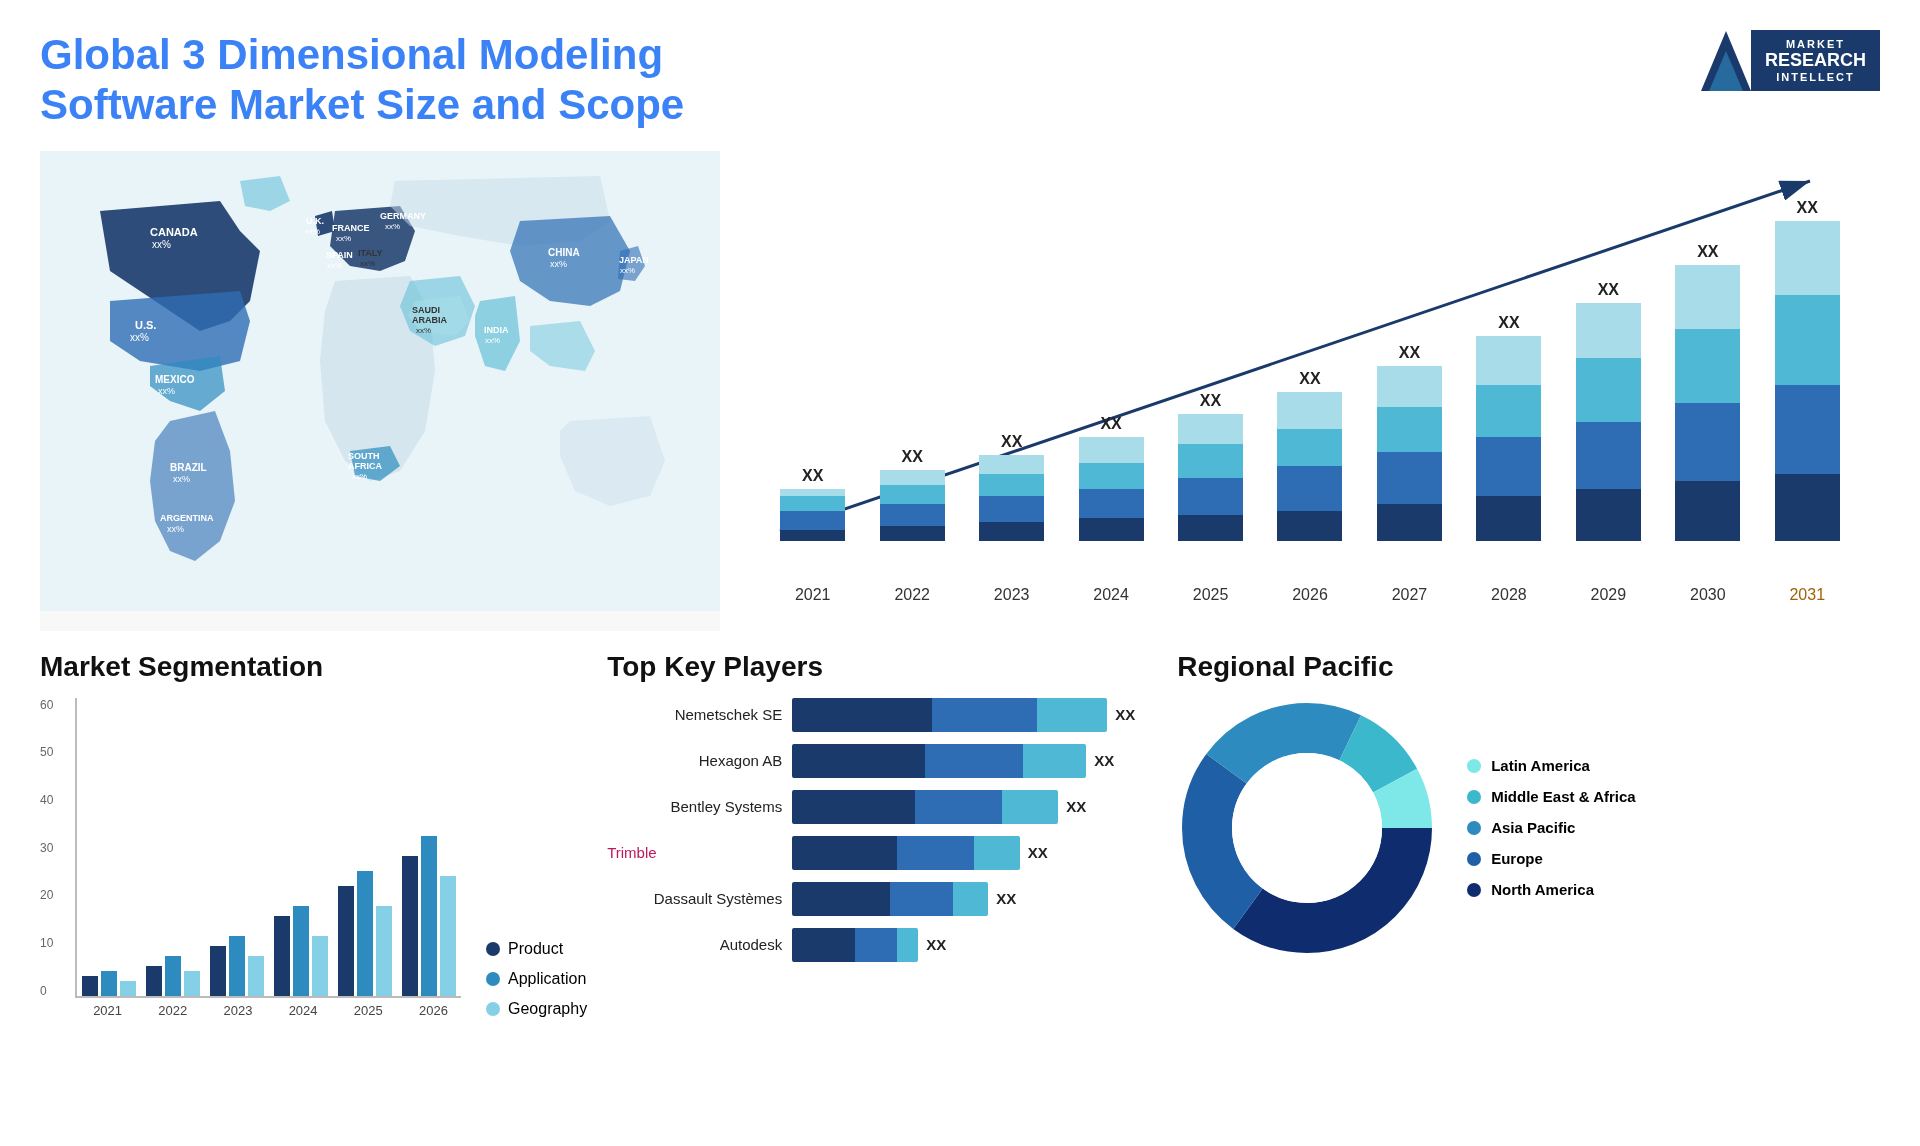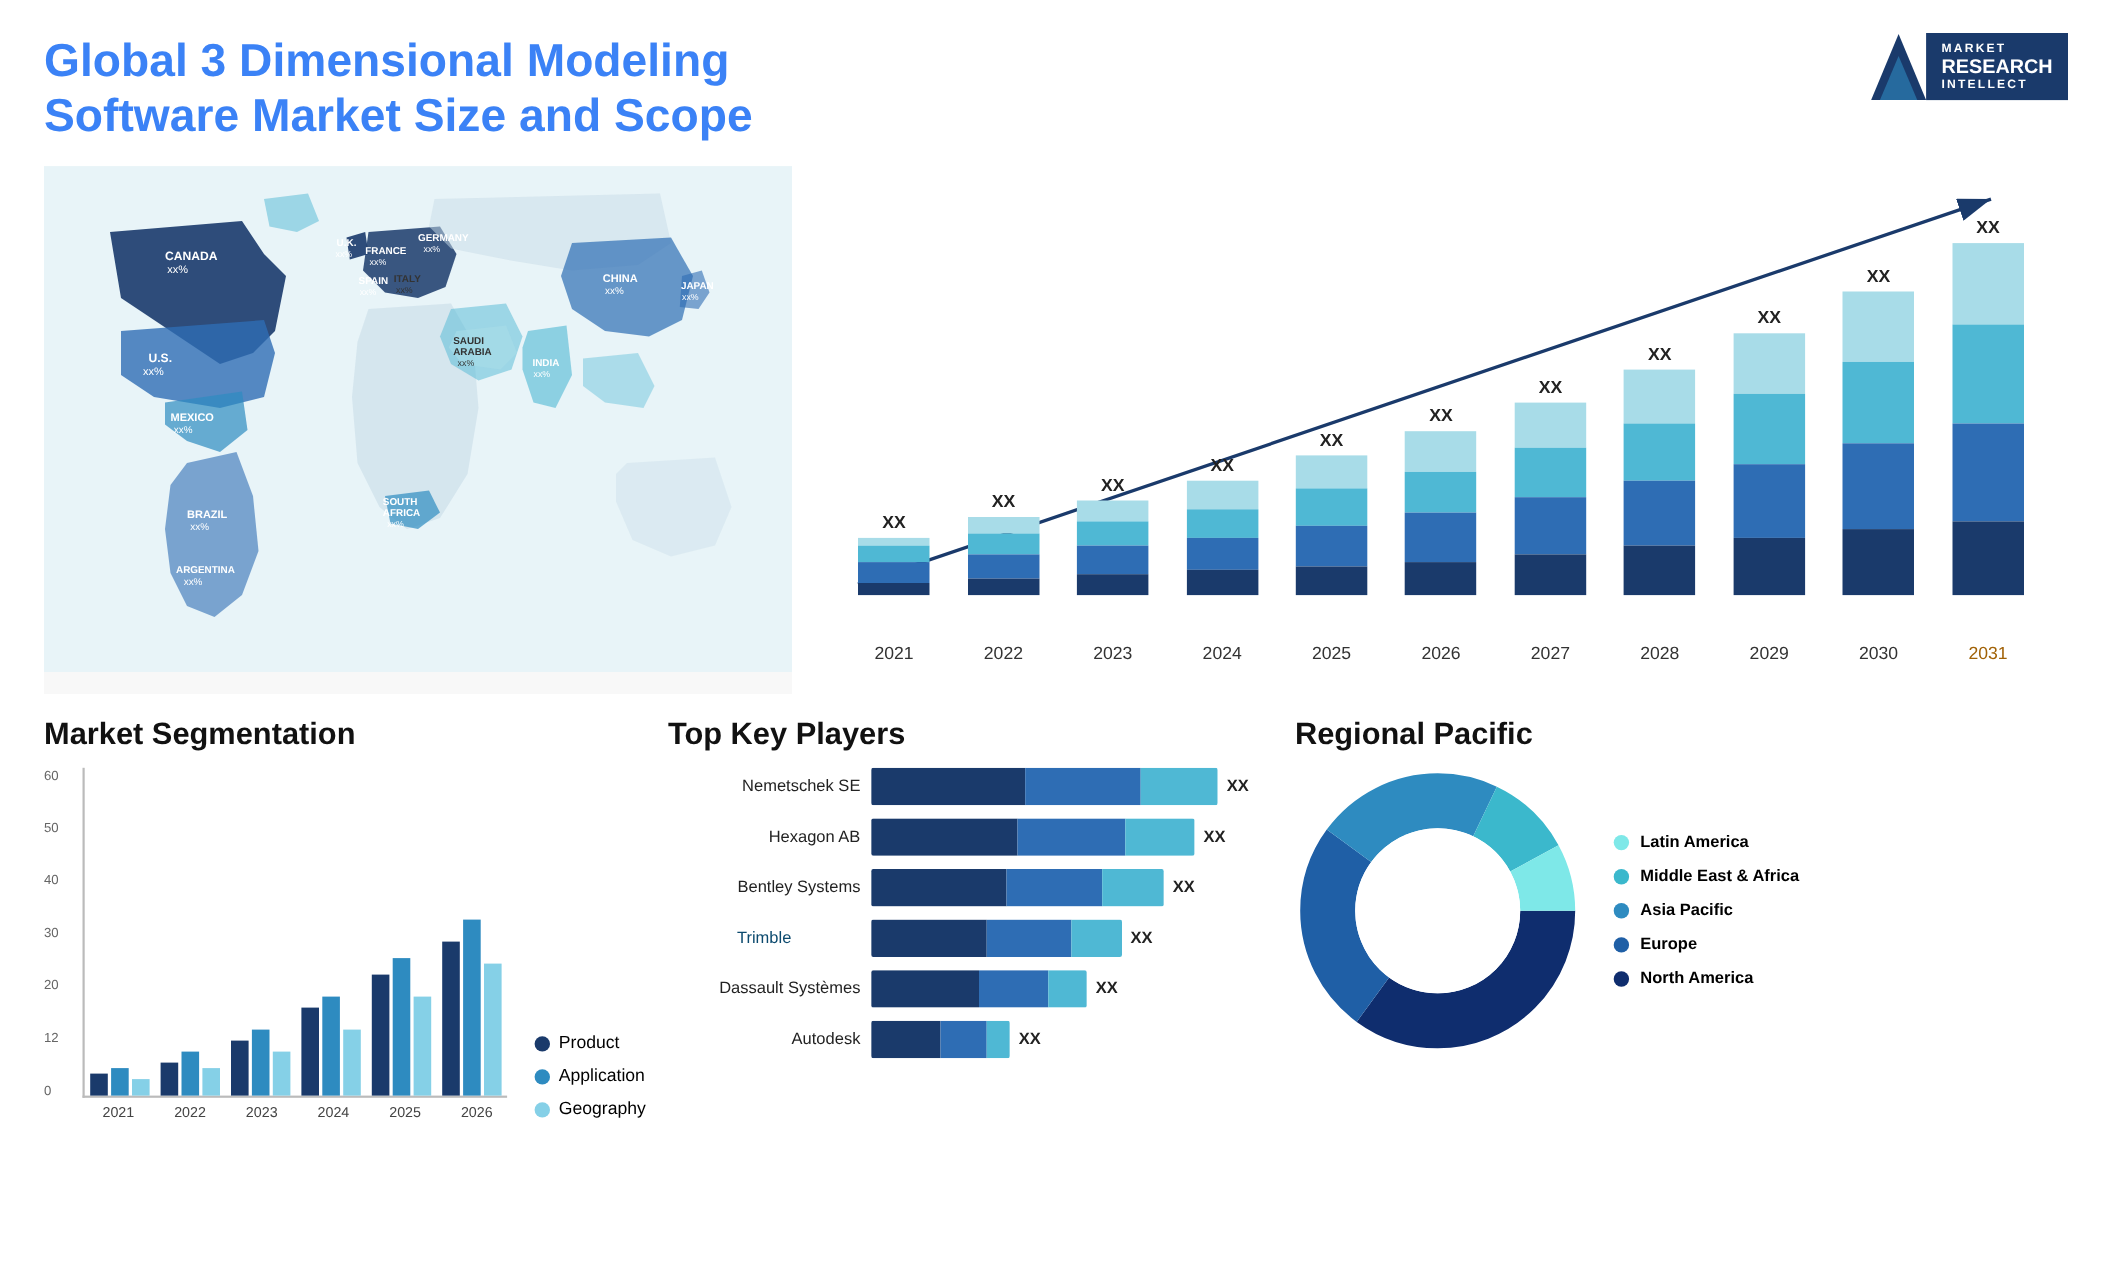--- a/index.html
+++ b/index.html
@@ -158,21 +158,21 @@
 <div class="page-container">
 
   <div class="header">
     <h1 class="page-title">Global 3 Dimensional Modeling Software Market Size and Scope</h1>
     <div class="logo-container">
 
       <svg width="50" height="60" viewBox="0 0 50 60">
         <polygon points="0,60 25,0 50,60" fill="#1a3a6b"></polygon>
         <polygon points="8,60 25,20 42,60" fill="#2e8bc0" opacity="0.6"></polygon>
       </svg>
-      <div style="display:flex;flex-direction:column;background:#1a3a6b;padding:8px 14px;color:white;">
+      <div style="display:flex;flex-direction:column;background:#1a3a6b;padding:8px 14px;color:white;align-items:center;">
         <span style="font-size:11px;letter-spacing:2px;font-weight:600;">MARKET</span>
         <span style="font-size:18px;font-weight:900;">RESEARCH</span>
         <span style="font-size:11px;letter-spacing:2px;font-weight:600;">INTELLECT</span>
       </div>
     </div>
   </div>
 
   <div class="top-row">
 
     <div class="map-container">
@@ -397,21 +397,21 @@
 
   <div class="bottom-row">
 
     <div class="segmentation-area">
       <div class="section-title">Market Segmentation</div>
       <div style="display:flex;gap:15px;align-items:flex-end;">
         <div style="position:relative;padding-left:35px;">
 
           <div style="position:absolute;left:0;top:0;height:300px;display:flex;flex-direction:column-reverse;justify-content:space-between;">
             <span style="font-size:12px;color:#666;">0</span>
-            <span style="font-size:12px;color:#666;">12</span>
+            <span style="font-size:12px;color:#666;">10</span>
             <span style="font-size:12px;color:#666;">20</span>
             <span style="font-size:12px;color:#666;">30</span>
             <span style="font-size:12px;color:#666;">40</span>
             <span style="font-size:12px;color:#666;">50</span>
             <span style="font-size:12px;color:#666;">60</span>
           </div>
           <div id="seg-bars-container" style="display:flex;align-items:flex-end;gap:10px;height:300px;border-bottom:2px solid #bbb;border-left:2px solid #bbb;padding:0 5px;">
           <div style="display: flex; gap: 3px; align-items: flex-end; flex: 1 1 0%;">
                 <div style="width: 16px; height: 20px; background: rgb(26, 58, 107);"></div>
                 <div style="width: 16px; height: 25px; background: rgb(46, 139, 192);"></div>
@@ -500,21 +500,21 @@
             <div style="display: flex; align-items: center; flex: 1 1 0%; gap: 0px;">
               <div style="height: 34px; display: flex; overflow: hidden; border-radius: 2px;">
                 <div style="width: 122.5px; height: 34px; background: rgb(26, 58, 107);"></div>
                 <div style="width: 87.5px; height: 34px; background: rgb(46, 109, 180);"></div>
                 <div style="width: 56px; height: 34px; background: rgb(79, 184, 212);"></div>
               </div>
               <div style="font-size: 15px; font-weight: 700; color: rgb(34, 34, 34); margin-left: 8px;">XX</div>
             </div>
           </div>
           <div style="display: flex; align-items: center; gap: 10px;">
-            <div style="width: 175px; font-size: 15px; color: #0c4a6e; text-align: center; flex-shrink: 0;">Trimble</div>
+            <div style="width: 175px; font-size: 15px; color: #be185d; text-align: left; flex-shrink: 0;">Trimble</div>
             <div style="display: flex; align-items: center; flex: 1 1 0%; gap: 0px;">
               <div style="height: 34px; display: flex; overflow: hidden; border-radius: 2px;">
                 <div style="width: 105px; height: 34px; background: rgb(26, 58, 107);"></div>
                 <div style="width: 77px; height: 34px; background: rgb(46, 109, 180);"></div>
                 <div style="width: 45.5px; height: 34px; background: rgb(79, 184, 212);"></div>
               </div>
               <div style="font-size: 15px; font-weight: 700; color: rgb(34, 34, 34); margin-left: 8px;">XX</div>
             </div>
           </div>
           <div style="display: flex; align-items: center; gap: 10px;">

